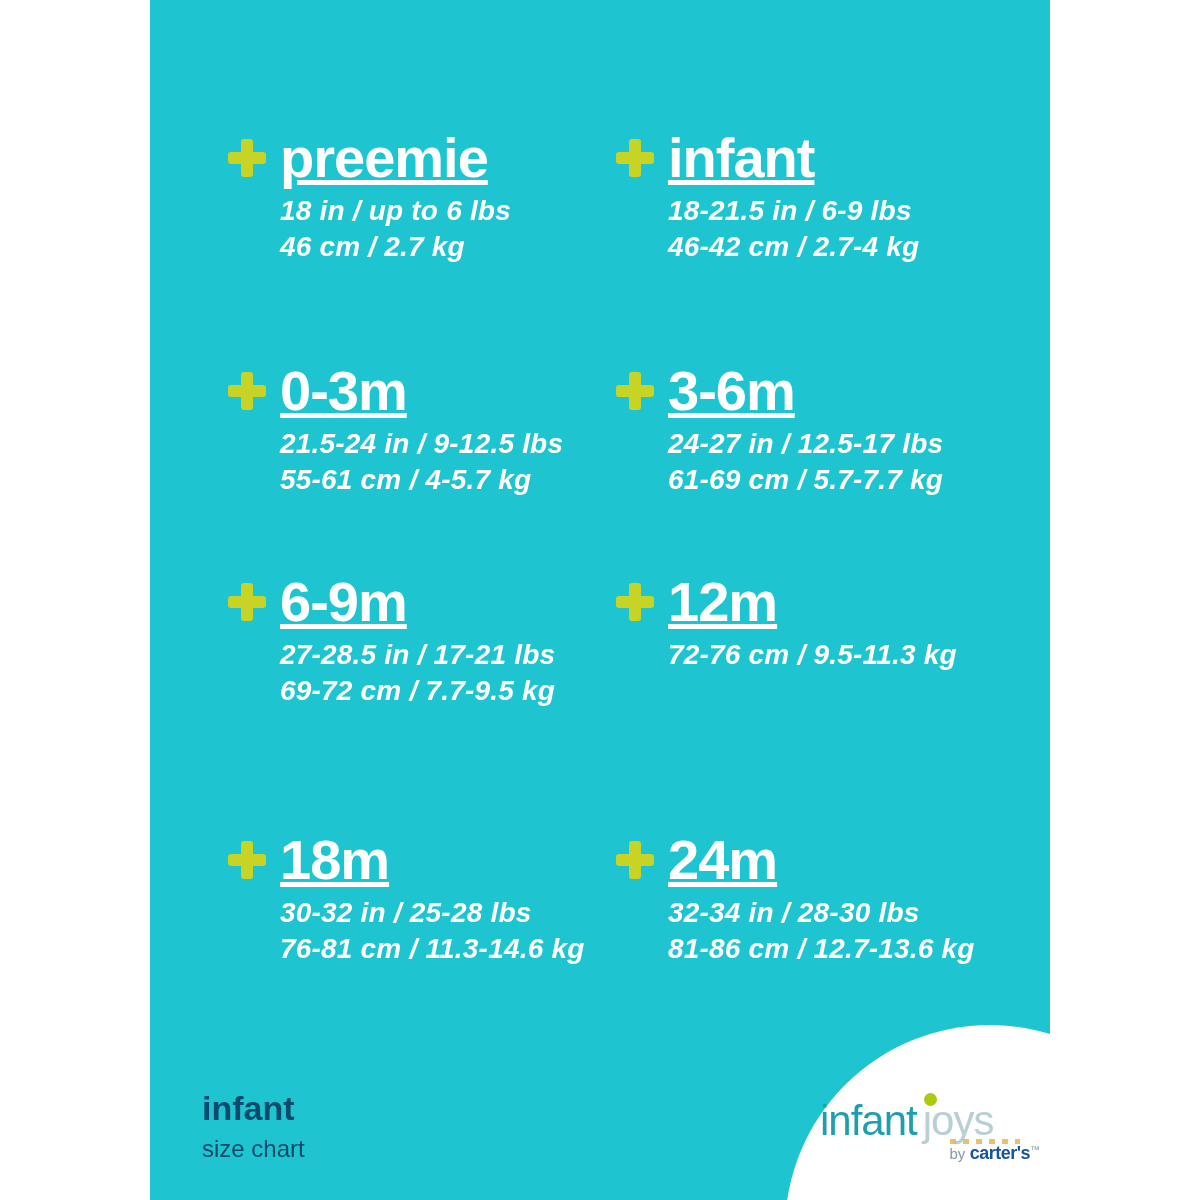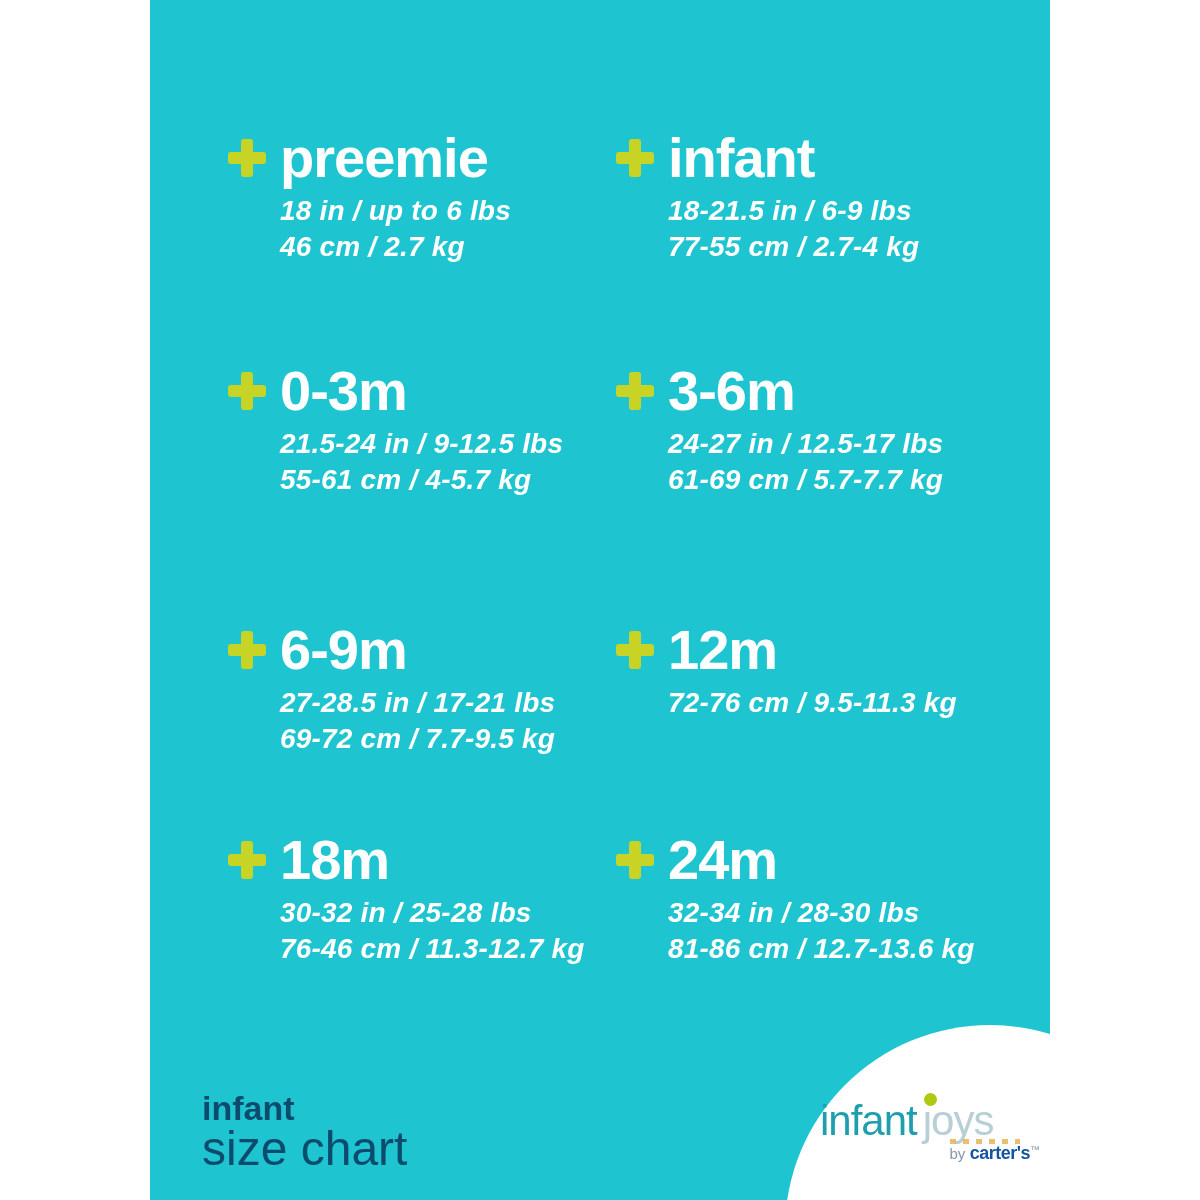--- a/index.html
+++ b/index.html
@@ -15,50 +15,50 @@
   .panel {
     position: absolute; left: 150px; top: 0;
     width: 900px; height: 1200px;
     background: var(--teal, #1ec5d0);
     overflow: hidden;
   }
 
   .size-row { position: absolute; left: 0; width: 100%; height: 230px; }
   .size-row.r0 { top: 130px; }
   .size-row.r1 { top: 363px; }
-  .size-row.r2 { top: 622px; }
+  .size-row.r2 { top: 574px; }
   .size-row.r3 { top: 832px; }
 
   .size-cell { position: absolute; top: 0; }
   .size-cell.c0 { left: 130px; }
   .size-cell.c1 { left: 518px; }
 
   .plus-icon {
     position: absolute; left: -52px; top: 9px;
     width: 38px; height: 38px;
   }
   .plus-icon::before, .plus-icon::after {
     content: ""; position: absolute; background: var(--accent, #c7d426); border-radius: 3px;
   }
   .plus-icon::before { left: 0; top: 13px; width: 38px; height: 12px; }
   .plus-icon::after  { left: 13px; top: 0; width: 12px; height: 38px; }
 
   .size-label {
     color: #ffffff; font-size: 56px; font-weight: bold;
-    line-height: 1.0; letter-spacing: -1px; white-space: nowrap;
+    line-height: 1.0; letter-spacing: -1px; white-space: nowrap; text-decoration: underline;
   }
   .size-details { margin-top: 7px; font-style: italic; }
   .size-detail-line {
     color: #ffffff; font-size: 28px; font-weight: bold;
     line-height: 36px; letter-spacing: 0.2px; white-space: nowrap;
   }
 
   .footer-title { position: absolute; left: 52px; top: 1088px; color: #0c4a6e; }
   .footer-line1 { font-size: 34px; font-weight: bold; line-height: 40px; }
-  .footer-line2 { font-size: 48px; font-weight: normal; line-height: 42px; }
+  .footer-line2 { font-size: 24px; font-weight: normal; line-height: 42px; }
 
   .logo-circle {
     position: absolute; left: 635px; top: 1025px;
     width: 410px; height: 410px;
     background: #ffffff; border-radius: 50%;
   }
   .logo-wordmark {
     position: absolute; left: 35px; top: 72px;
     font-size: 42px; letter-spacing: -1px; white-space: nowrap;
     font-weight: normal;
@@ -97,21 +97,21 @@
         <div class="size-details">
           <div class="size-detail-line">18 in / up to 6 lbs</div>
           <div class="size-detail-line">46 cm / 2.7 kg</div>
         </div>
       </div>
       <div class="size-cell c1">
         <span class="plus-icon"></span>
         <div class="size-label">infant</div>
         <div class="size-details">
           <div class="size-detail-line">18-21.5 in / 6-9 lbs</div>
-          <div class="size-detail-line">77-55 cm / 2.7-4 kg</div>
+          <div class="size-detail-line">46-42 cm / 2.7-4 kg</div>
         </div>
       </div>
     </div>
 
     <div class="size-row r1">
       <div class="size-cell c0">
         <span class="plus-icon"></span>
         <div class="size-label">0-3m</div>
         <div class="size-details">
           <div class="size-detail-line">21.5-24 in / 9-12.5 lbs</div>
@@ -145,21 +145,21 @@
         </div>
       </div>
     </div>
 
     <div class="size-row r3">
       <div class="size-cell c0">
         <span class="plus-icon"></span>
         <div class="size-label">18m</div>
         <div class="size-details">
           <div class="size-detail-line">30-32 in / 25-28 lbs</div>
-          <div class="size-detail-line">76-46 cm / 11.3-12.7 kg</div>
+          <div class="size-detail-line">76-81 cm / 11.3-14.6 kg</div>
         </div>
       </div>
       <div class="size-cell c1">
         <span class="plus-icon"></span>
         <div class="size-label">24m</div>
         <div class="size-details">
           <div class="size-detail-line">32-34 in / 28-30 lbs</div>
           <div class="size-detail-line">81-86 cm / 12.7-13.6 kg</div>
         </div>
       </div>

